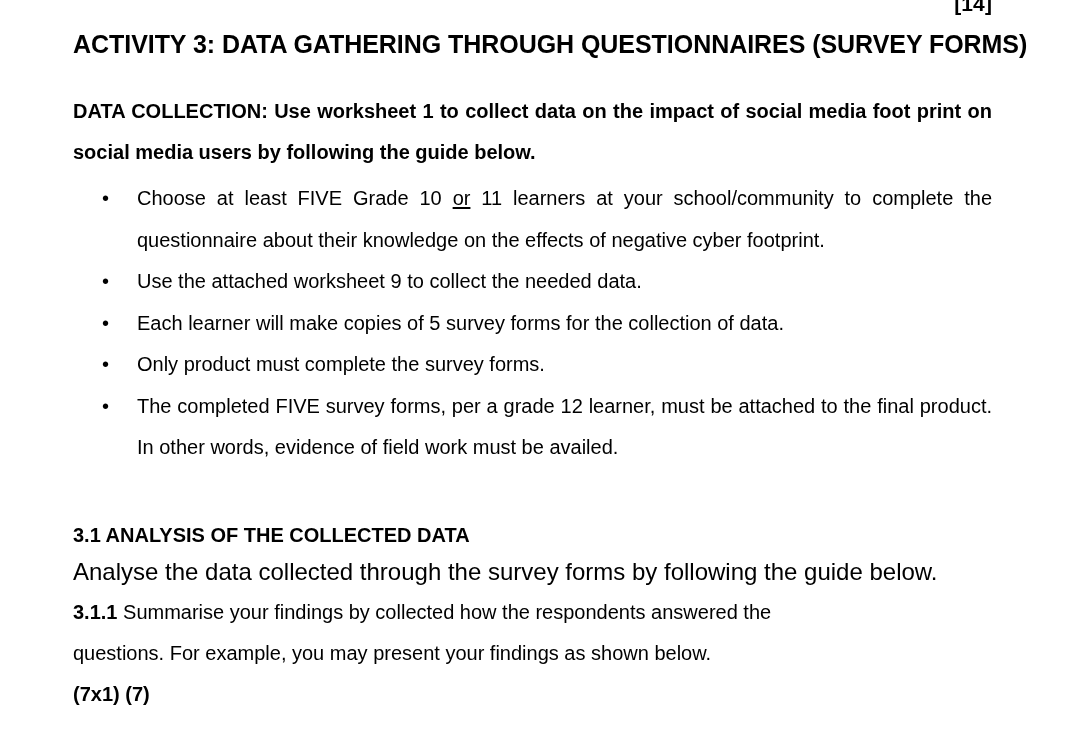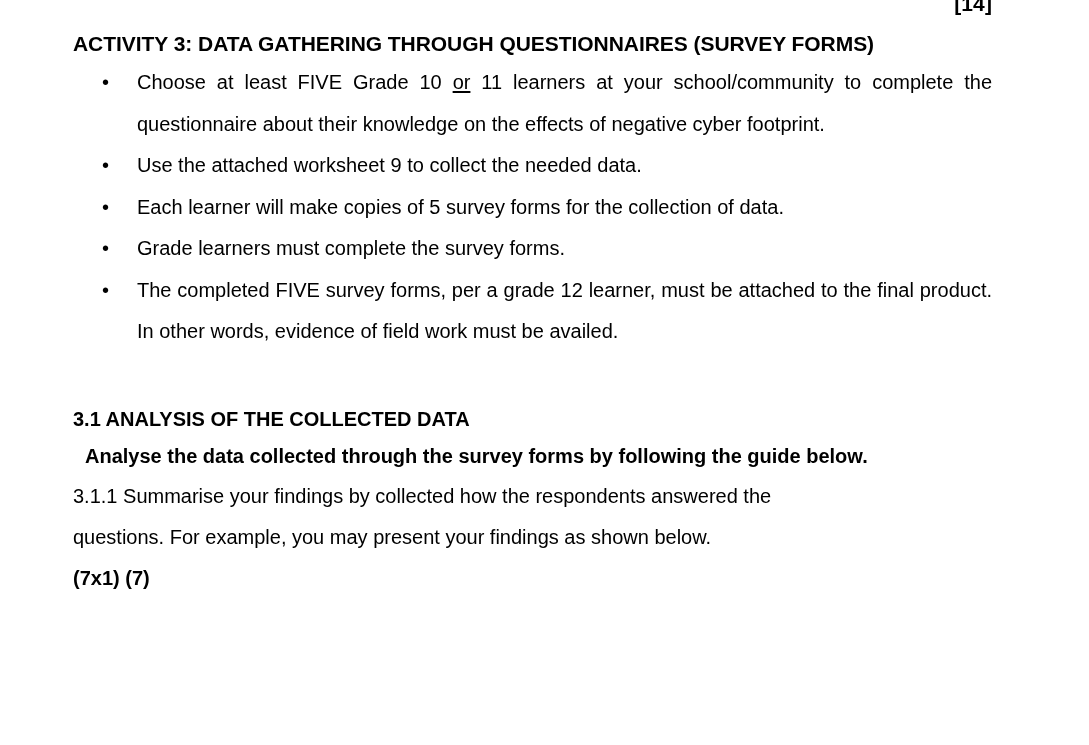--- a/index.html
+++ b/index.html
@@ -43,21 +43,21 @@
 
   
   .content {
     position: absolute;
     left: 73px;
     top: 0;
     width: 919px;
   }
 
   .heading {
-    font-size: 21px;
+    font-size: 25px;
     font-weight: bold;
     line-height: 26px;
     margin-top: 31px;
     letter-spacing: -0.05px;
     white-space: nowrap;
   }
 
   .para {
     font-size: 20px;
     line-height: 41px;
@@ -102,34 +102,33 @@
   .section-gap { height: 49px; }
 
   .subheading {
     font-size: 20px;
     font-weight: bold;
     line-height: 34px;
     white-space: nowrap;
   }
 
   .lead {
-    font-size: 20px;
-    font-weight: bold;
+    font-size: 24px;
+    font-weight: normal;
     line-height: 40px;
     white-space: nowrap;
-    margin-left: 12px;
   }
 
   .numbered {
     font-size: 20px;
     line-height: 41px;
     text-align: justify;
     text-justify: inter-word;
   }
-  .numbered .num { font-weight: normal; }
+  .numbered .num { font-weight: bold; }
 
   .tail-line {
     font-size: 20px;
     line-height: 41px;
     display: flex;
     justify-content: space-between;
     align-items: baseline;
     flex-direction: column;
   }
   .tail-line .tail-text { white-space: nowrap; }
@@ -145,41 +144,45 @@
 <div class="page">
 
   <div class="marks-row">
     <span class="marks">[14]</span>
   </div>
 
   <div class="content">
 
     <div class="heading">ACTIVITY 3: DATA GATHERING THROUGH QUESTIONNAIRES (SURVEY FORMS)</div>
 
+    <div class="para bold intro">
+      <span>DATA COLLECTION: Use worksheet 1 to collect data on the impact of social media</span>
+      <span>foot print on social media users by following the guide below.</span>
+    </div>
 
     <ul class="bullets">
 
       <li>
         <span class="bullet-dot">•</span>
         <span>Choose at least </span><b>FIVE</b><span> Grade 10 </span><u>or</u><span> 11 learners at your school/community to complete the questionnaire about their knowledge on </span><b>the effects of negative cyber footprint</b><span>.</span>
       </li>
 
       <li>
         <span class="bullet-dot">•</span>
         <span>Use the attached worksheet 9 to collect the needed data.</span>
       </li>
 
       <li>
         <span class="bullet-dot">•</span>
         <span>Each learner will make copies of 5 survey forms for the collection of data.</span>
       </li>
 
       <li>
         <span class="bullet-dot">•</span>
-        <span>Grade learners must complete the survey forms.</span>
+        <span>Only product must complete the survey forms.</span>
       </li>
 
       <li>
         <span class="bullet-dot">•</span>
         <span>The completed FIVE survey forms, per a grade 12 learner, must be attached to the final product. In other words, evidence of field work must be availed.</span>
       </li>
 
     </ul>
 
     <div class="section-gap"></div>

